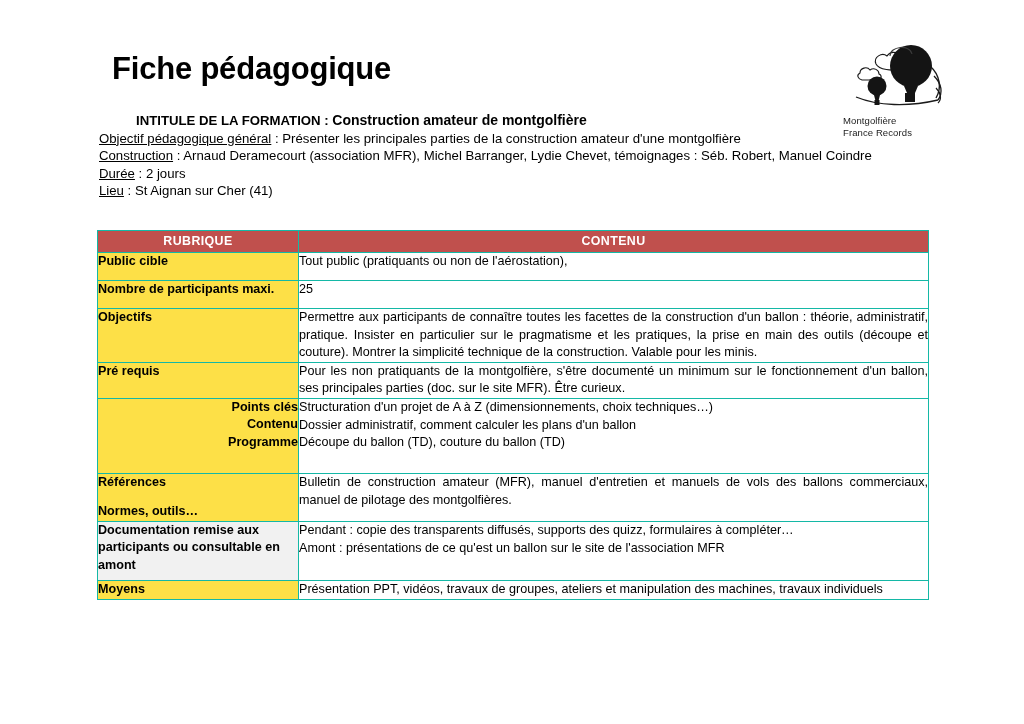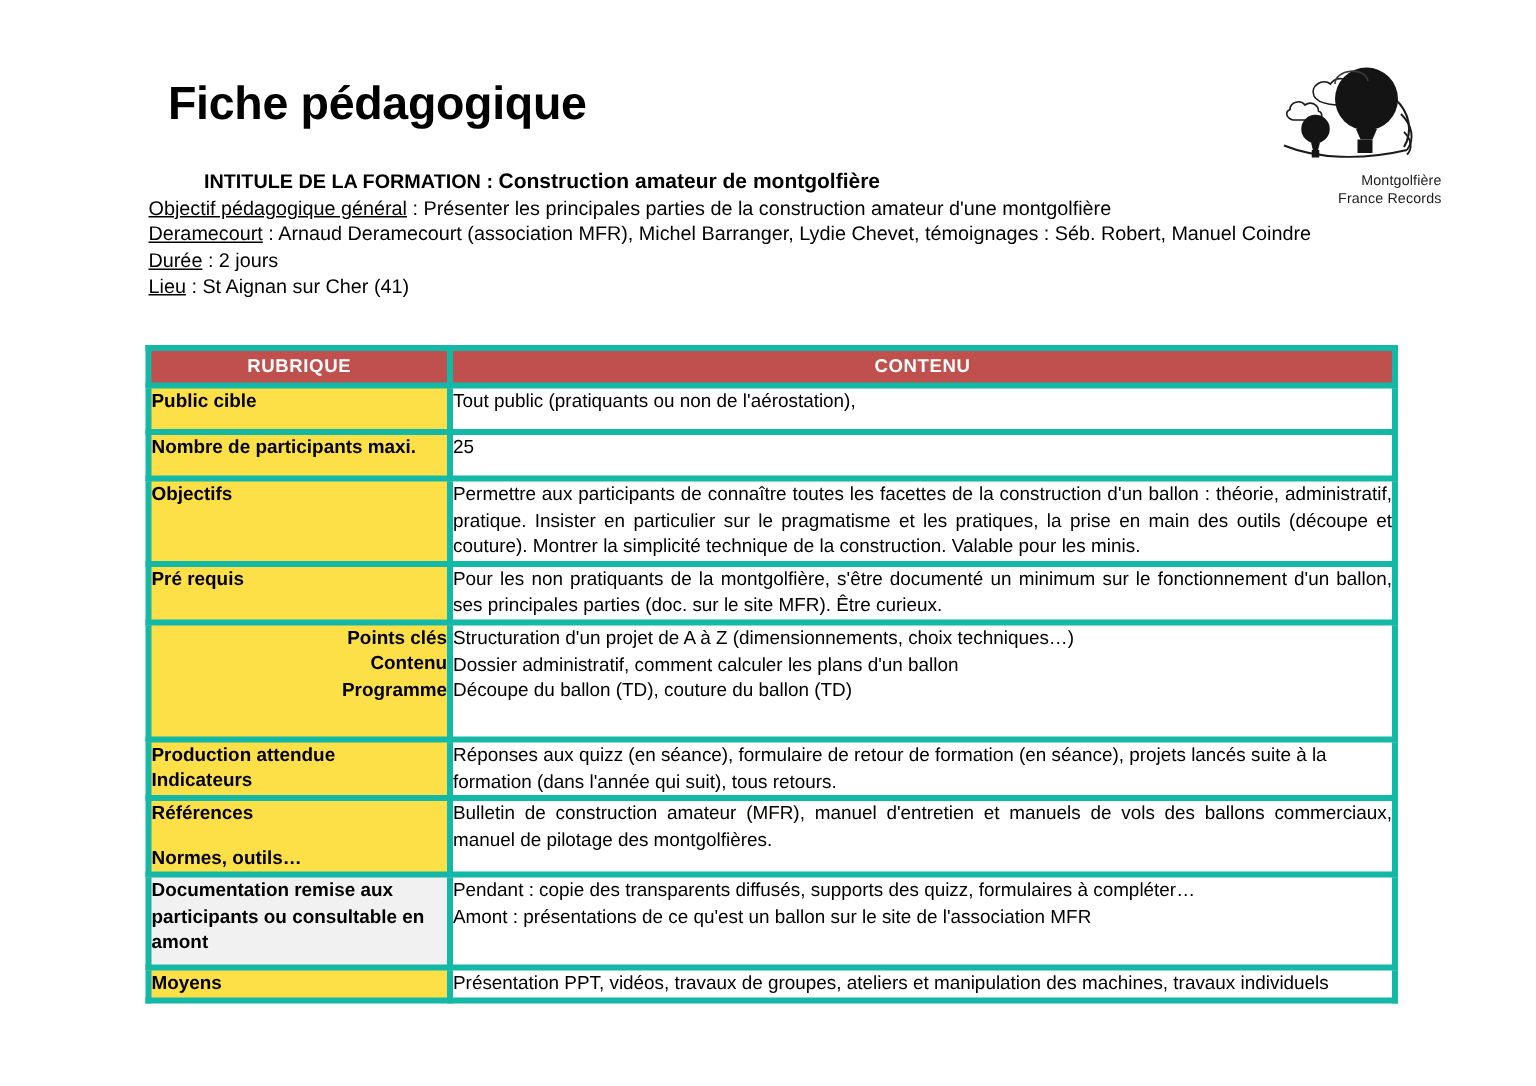--- a/index.html
+++ b/index.html
@@ -22,21 +22,21 @@
     height: 724px;
     background: #ffffff;
   }
 
   
   .logo-block {
     position: absolute;
     left: 843px;
     top: 42px;
     width: 118px;
-    text-align: right;
+    text-align: left;
   }
   .logo-art {
     width: 112px;
     height: 72px;
     margin: 0 auto;
     display: block;
   }
   .logo-caption {
     font-family: "Liberation Sans", sans-serif;
     font-size: 9.5px;
@@ -83,21 +83,21 @@
   }
   table.fiche {
     border-collapse: collapse;
     width: 831px;
     table-layout: fixed;
   }
   table.fiche col.c1 { width: 201px; }
   table.fiche col.c2 { width: 630px; }
 
   table.fiche th, table.fiche td {
-    border: 4px solid #14b8a6;
+    border: 1px solid #14b8a6;
     vertical-align: top;
     padding: 0;
   }
   thead th {
     background: #c0504d;
     color: #ffffff;
     font-size: 12.4px;
     font-weight: bold;
     letter-spacing: .4px;
     text-align: center;
@@ -163,21 +163,21 @@
       <div>Montgolfière</div>
       <div>France Records</div>
     </div>
   </div>
 
   <div class="doc-title">Fiche pédagogique</div>
 
   <div class="meta">
     <div class="meta-line first"><span class="lbl-caps">INTITULE DE LA FORMATION :</span> <span class="lbl-strong">Construction amateur de montgolfière</span></div>
     <div class="meta-line"><span class="u">Objectif pédagogique général</span><span> : Présenter les principales parties de la construction amateur d'une montgolfière</span></div>
-    <div class="meta-line"><span class="u">Deramecourt</span><span> : Arnaud Deramecourt (association MFR), Michel Barranger, Lydie Chevet, témoignages : Séb. Robert, Manuel Coindre</span></div>
+    <div class="meta-line"><span class="u">Construction</span><span> : Arnaud Deramecourt (association MFR), Michel Barranger, Lydie Chevet, témoignages : Séb. Robert, Manuel Coindre</span></div>
     <div class="meta-line"><span class="u">Durée</span><span> : 2 jours</span></div>
     <div class="meta-line"><span class="u">Lieu</span><span> : St Aignan sur Cher (41)</span></div>
   </div>
 
   <div class="tbl-wrap">
     <table class="fiche">
       <colgroup>
           <col class="c1">
           <col class="c2">
         </colgroup>
@@ -211,27 +211,20 @@
             <div>Programme</div>
           </td>
           <td class="val">
             <p>Structuration d'un projet de A à Z (dimensionnements, choix techniques…)</p>
             <p>Dossier administratif, comment calculer les plans d'un ballon</p>
             <p>Découpe du ballon (TD), couture du ballon (TD)</p>
           </td>
         </tr>
         <tr>
           <td class="key">
-            <div>Production attendue</div>
-            <div>Indicateurs</div>
-          </td>
-          <td class="val">Réponses aux quizz (en séance), formulaire de retour de formation (en séance), projets lancés suite à la formation (dans l'année qui suit), tous retours.</td>
-        </tr>
-        <tr>
-          <td class="key">
             <div>Références</div>
             <span class="sub">Normes, outils…</span>
           </td>
           <td class="val justify">Bulletin de construction amateur (MFR), manuel d'entretien et manuels de vols des ballons commerciaux, manuel de pilotage des montgolfières.</td>
         </tr>
         <tr>
           <td class="key shaded h-doc">
             <div>Documentation remise aux</div>
             <div>participants ou consultable en</div>
             <div>amont</div>

